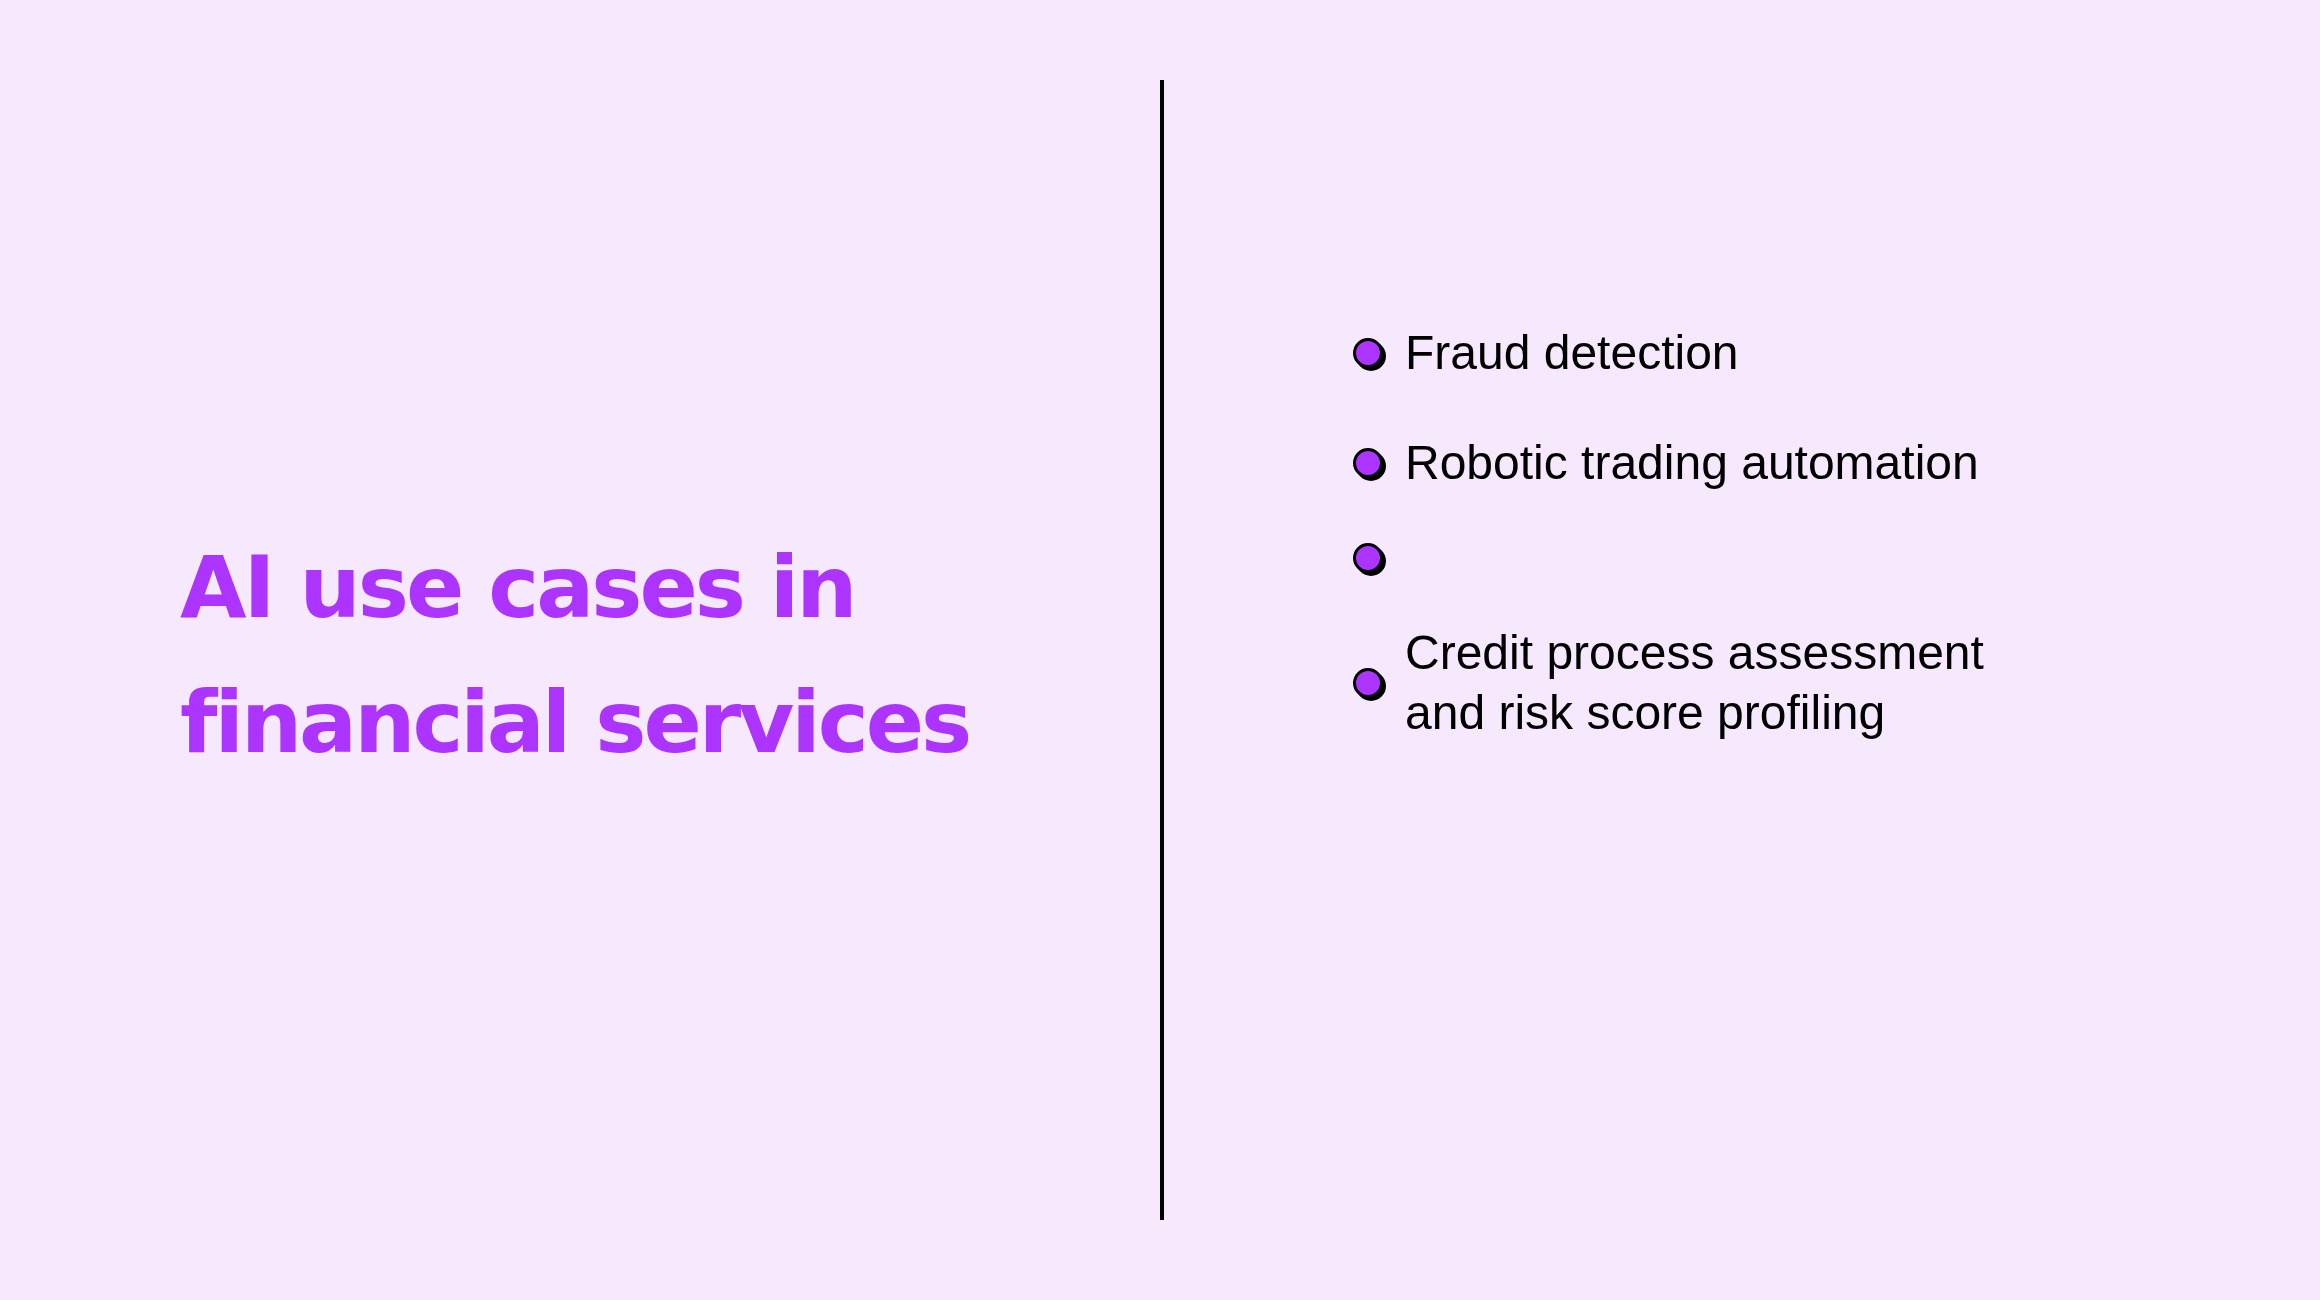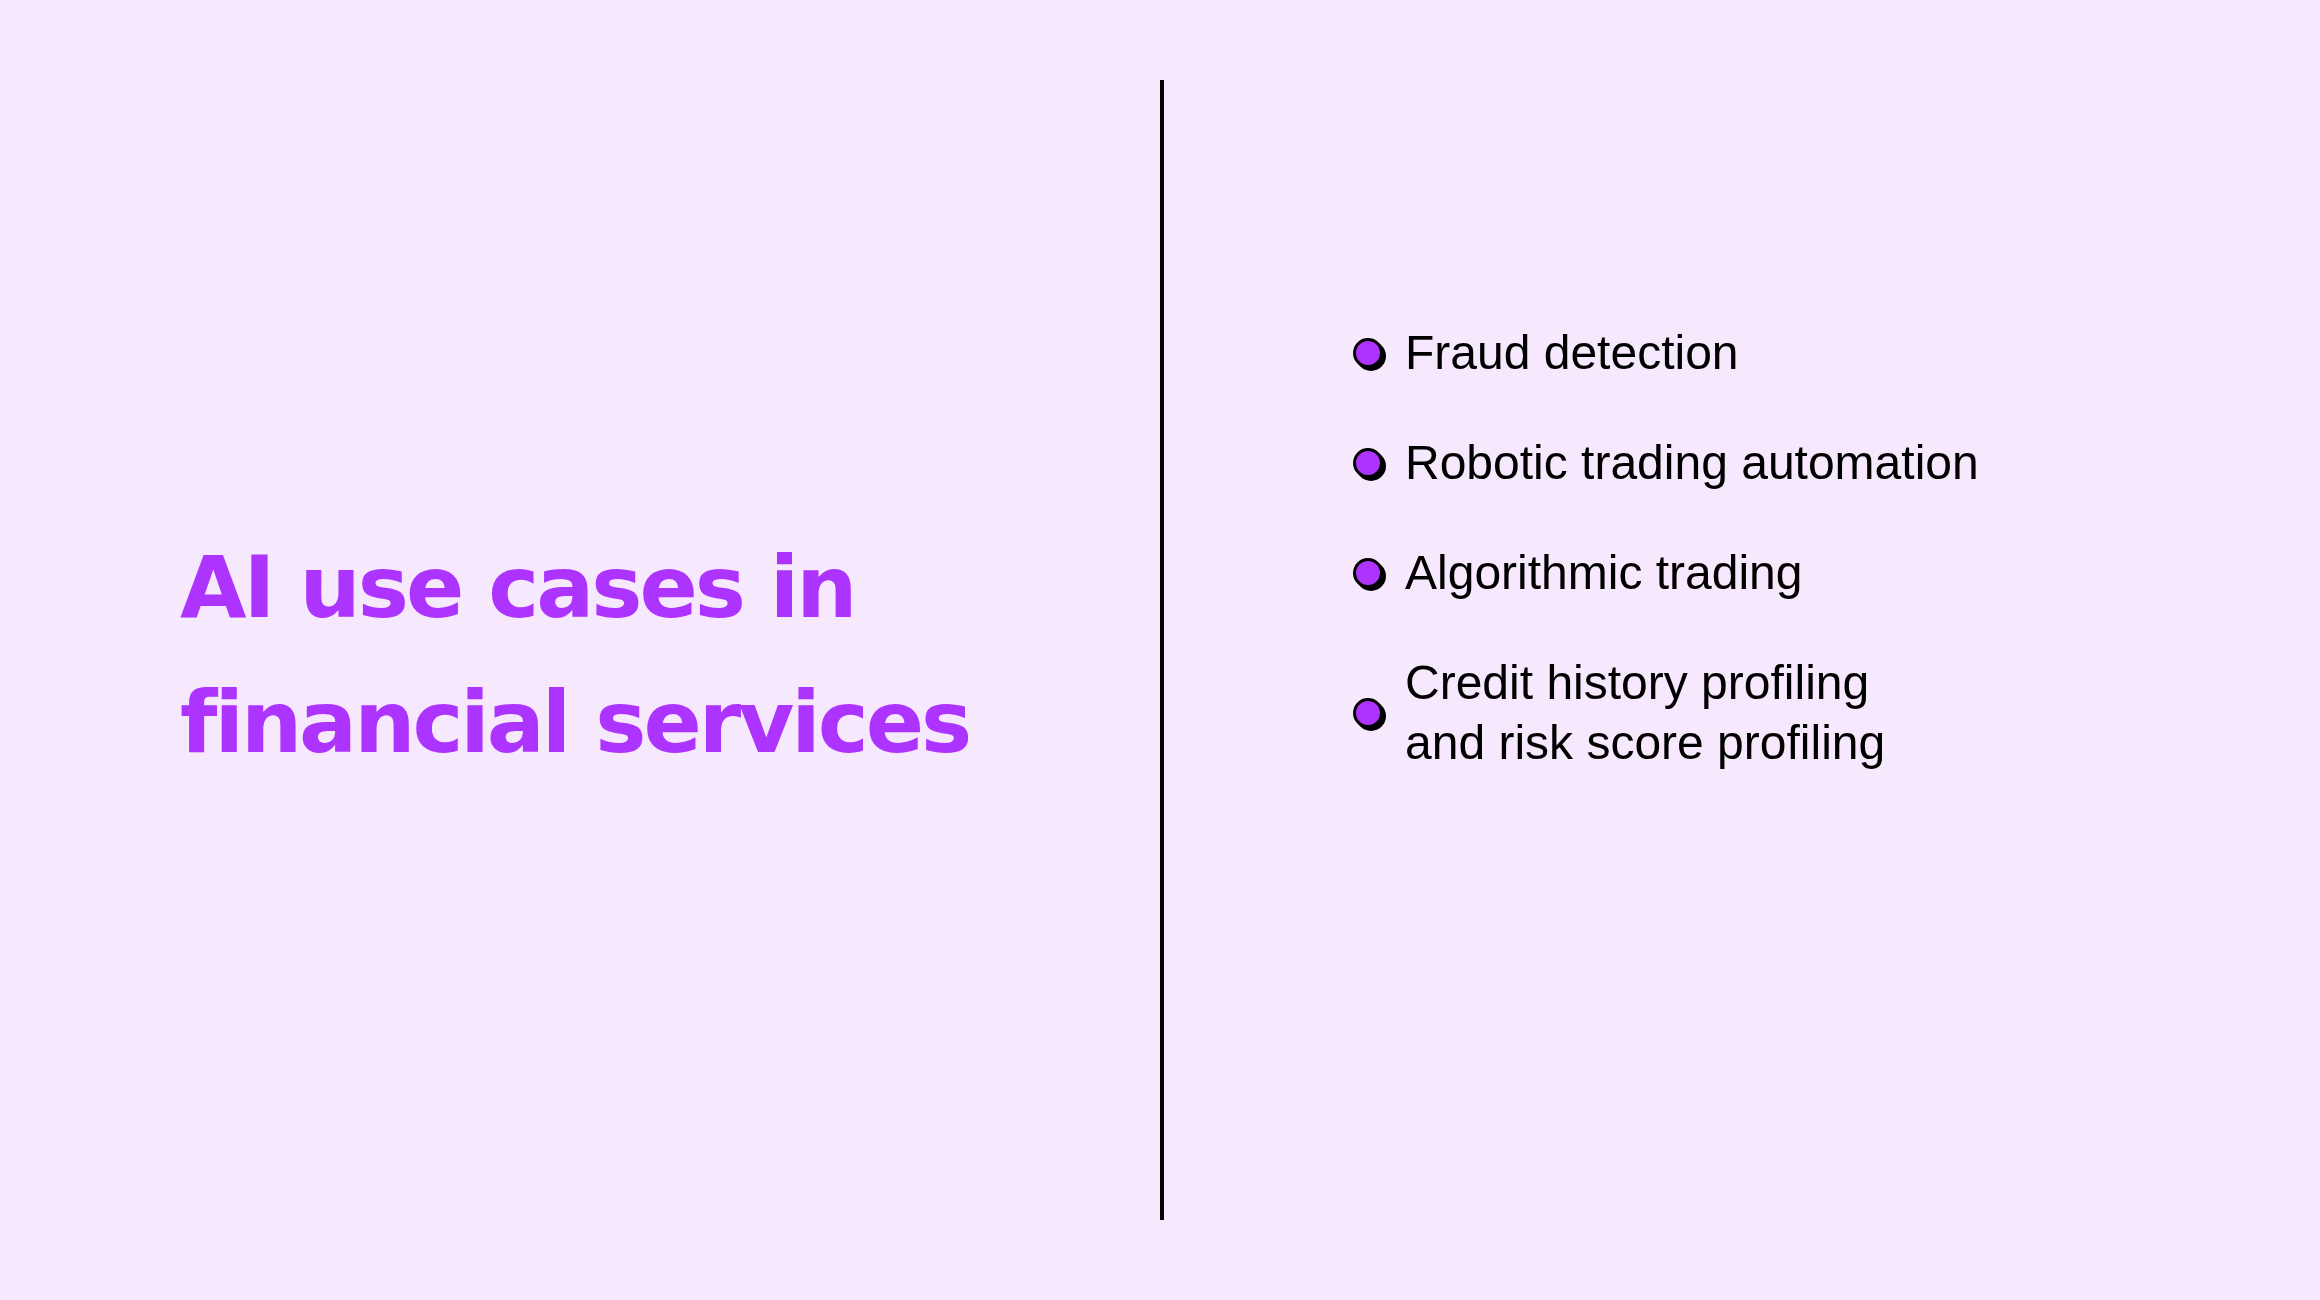--- a/index.html
+++ b/index.html
@@ -79,24 +79,21 @@
     </div>
   </li>
   <li class="item">
     <span class="bullet"></span>
     <div class="text">
       <span>Robotic trading automation</span>
     </div>
   </li>
   <li class="item">
     <span class="bullet"></span>
-    <div class="text">
-      <span>Algorithmic trading</span>
-    </div>
   </li>
   <li class="item">
     <span class="bullet"></span>
     <div class="text">
-      <span>Credit history profiling</span>
+      <span>Credit process assessment</span>
       <span>and risk score profiling</span>
     </div>
   </li>
 </ul>
 
 </body></html>

